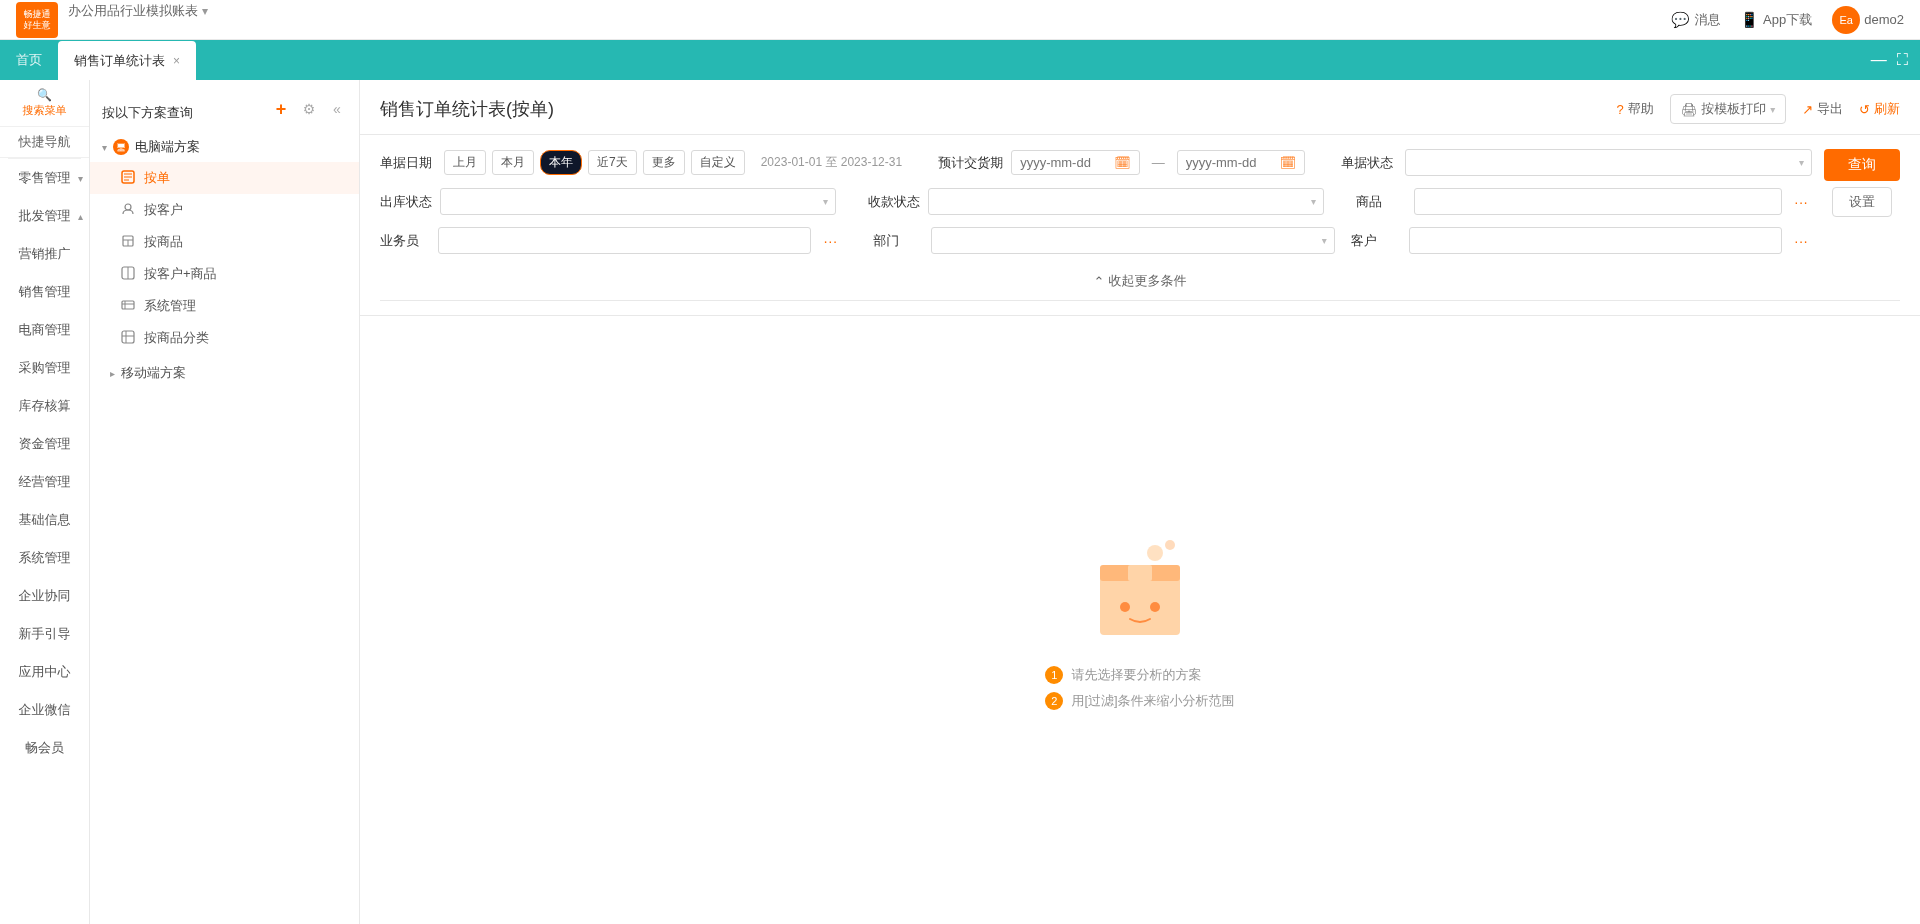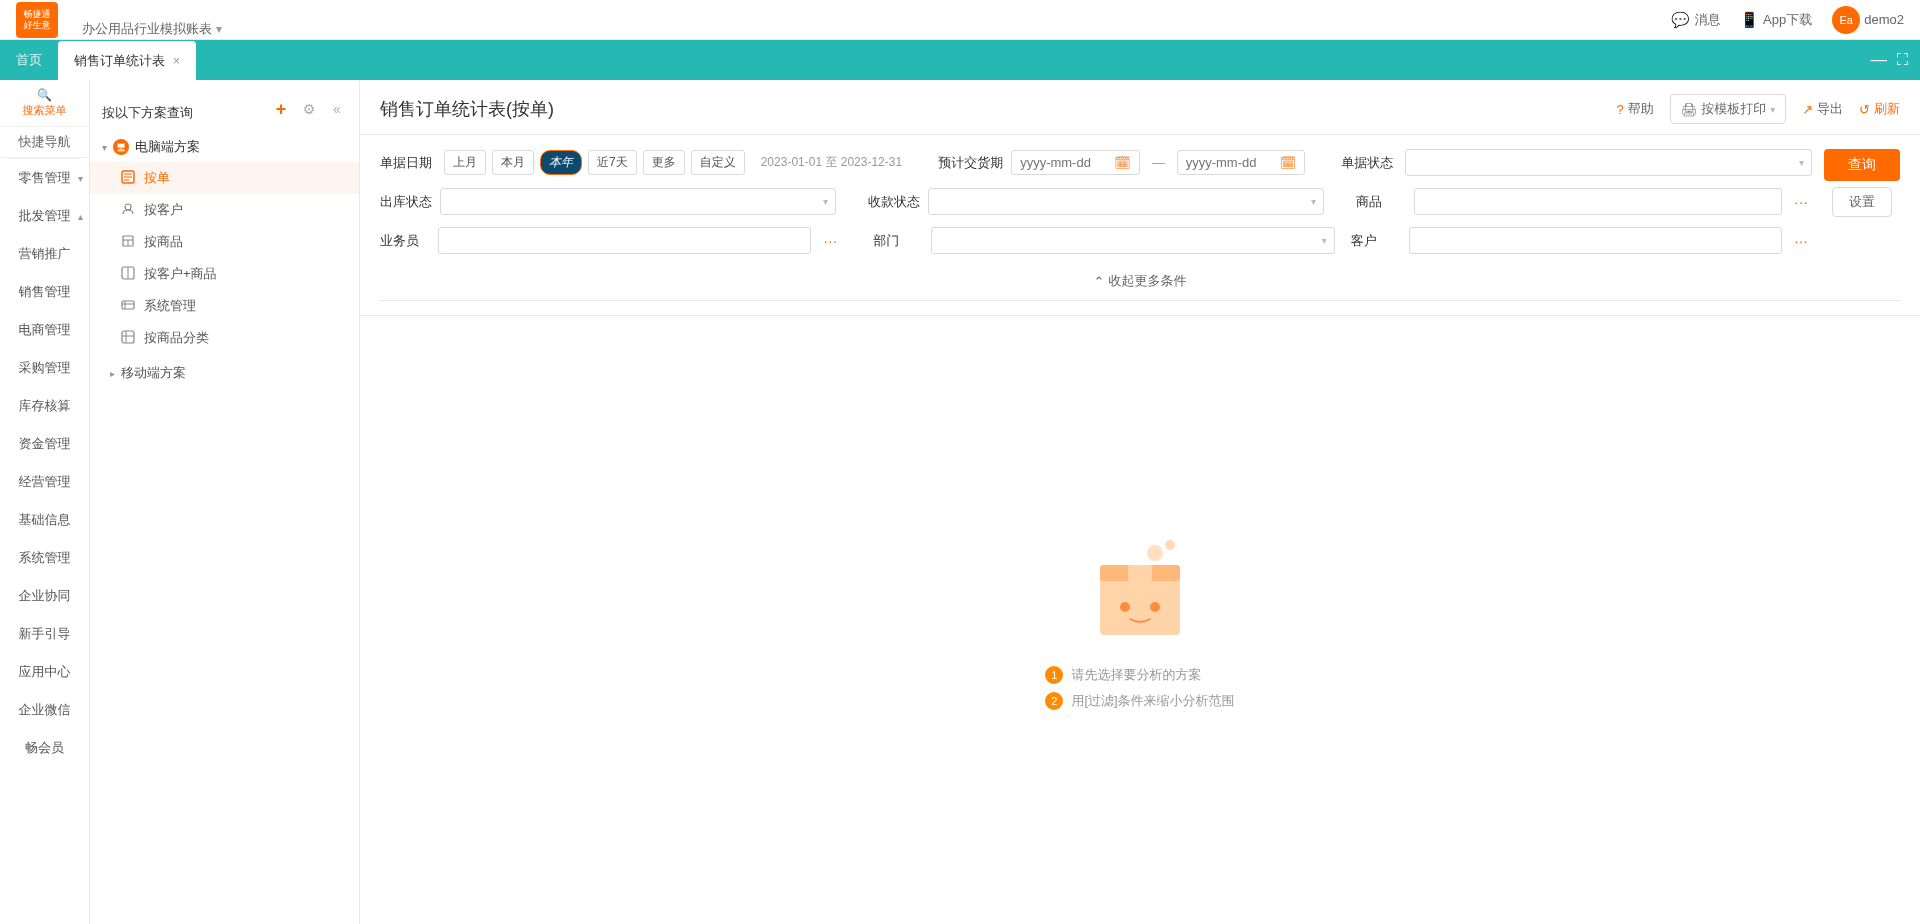--- a/index.html
+++ b/index.html
@@ -1,20 +1,20 @@
 <!DOCTYPE html>
 <html><head>
   <meta charset="utf-8">
   <style>
     * { margin: 0; padding: 0; box-sizing: border-box; }
     body { font-family: 'Microsoft YaHei', '微软雅黑', sans-serif; font-size: 13px; background: #f5f5f5; color: #333; width: 1920px; height: 924px; overflow: hidden; display: flex; flex-direction: column; }
 
     
     .top-bar { height: 40px; background: #fff; display: flex; align-items: center; justify-content: space-between; padding: 0 16px; border-bottom: 1px solid #e8e8e8; flex-shrink: 0; }
-    .top-bar-left { display: flex; align-items: flex-end; gap: 24px; }
+    .top-bar-left { display: flex; align-items: flex-start; gap: 10px; }
     .logo-box { width: 42px; height: 36px; background: #ff6b00; border-radius: 4px; display: flex; align-items: center; justify-content: center; flex-direction: column; }
     .logo-text { color: #fff; font-size: 9px; line-height: 1.2; text-align: center; }
     .app-title { font-size: 13px; color: #666; }
     .app-title-dropdown { display: flex; align-items: center; gap: 4px; color: #666; cursor: pointer; }
     .top-bar-right { display: flex; align-items: center; gap: 20px; }
     .top-bar-action { display: flex; align-items: center; gap: 4px; color: #666; cursor: pointer; font-size: 13px; }
     .avatar { width: 28px; height: 28px; border-radius: 50%; background: #ff6b00; display: flex; align-items: center; justify-content: center; color: #fff; font-size: 11px; }
 
     
     .tab-bar { height: 40px; background: #26b8b2; display: flex; align-items: center; padding: 0 0 0 0; flex-shrink: 0; }
@@ -60,21 +60,21 @@
     .page-actions { display: flex; align-items: center; gap: 16px; }
     .page-action-btn { display: flex; align-items: center; gap: 4px; color: #666; cursor: pointer; font-size: 13px; }
 
     
     .filter-area { background: #fff; padding: 14px 20px; border-bottom: 1px solid #e8e8e8; flex-shrink: 0; }
     .filter-row { display: flex; align-items: center; gap: 16px; margin-bottom: 12px; flex-wrap: nowrap; }
     .filter-row:last-child { margin-bottom: 0; }
     .filter-label { color: #333; font-size: 13px; white-space: nowrap; min-width: 56px; flex-shrink: 0; }
     .filter-date-group { display: flex; align-items: center; gap: 6px; }
     .date-btn { padding: 3px 8px; border: 1px solid #d9d9d9; border-radius: 3px; cursor: pointer; font-size: 12px; color: #555; background: #fff; }
-    .date-btn.active { background: #0c4a6e; color: #fff; border-color: #ff6b00; border-radius: 10px; font-style: italic; }
+    .date-btn.active { background: #0f172a; color: #fff; border-color: #ff6b00; border-radius: 10px; }
     .date-range-text { color: #999; font-size: 12px; }
     .filter-select { border: 1px solid #d9d9d9; border-radius: 3px; padding: 5px 28px 5px 10px; font-size: 13px; color: #333; background: #fff; outline: none; appearance: none; cursor: pointer; position: relative; }
     .filter-select-wrap { position: relative; display: flex; align-items: center; }
     .filter-select-wrap .arrow { position: absolute; right: 8px; color: #bbb; font-size: 10px; pointer-events: none; }
     .date-input-wrap { display: flex; align-items: center; gap: 4px; border: 1px solid #d9d9d9; border-radius: 3px; padding: 4px 8px; background: #fff; }
     .date-input-wrap input { border: none; outline: none; font-size: 13px; color: #999; width: 90px; }
     .date-input-wrap .cal-icon { color: #ff6b00; font-size: 13px; cursor: pointer; }
     .filter-section { display: flex; align-items: center; gap: 8px; flex: 1; }
     .ellipsis-btn { color: #ff6b00; cursor: pointer; font-size: 14px; padding: 0 4px; }
 

